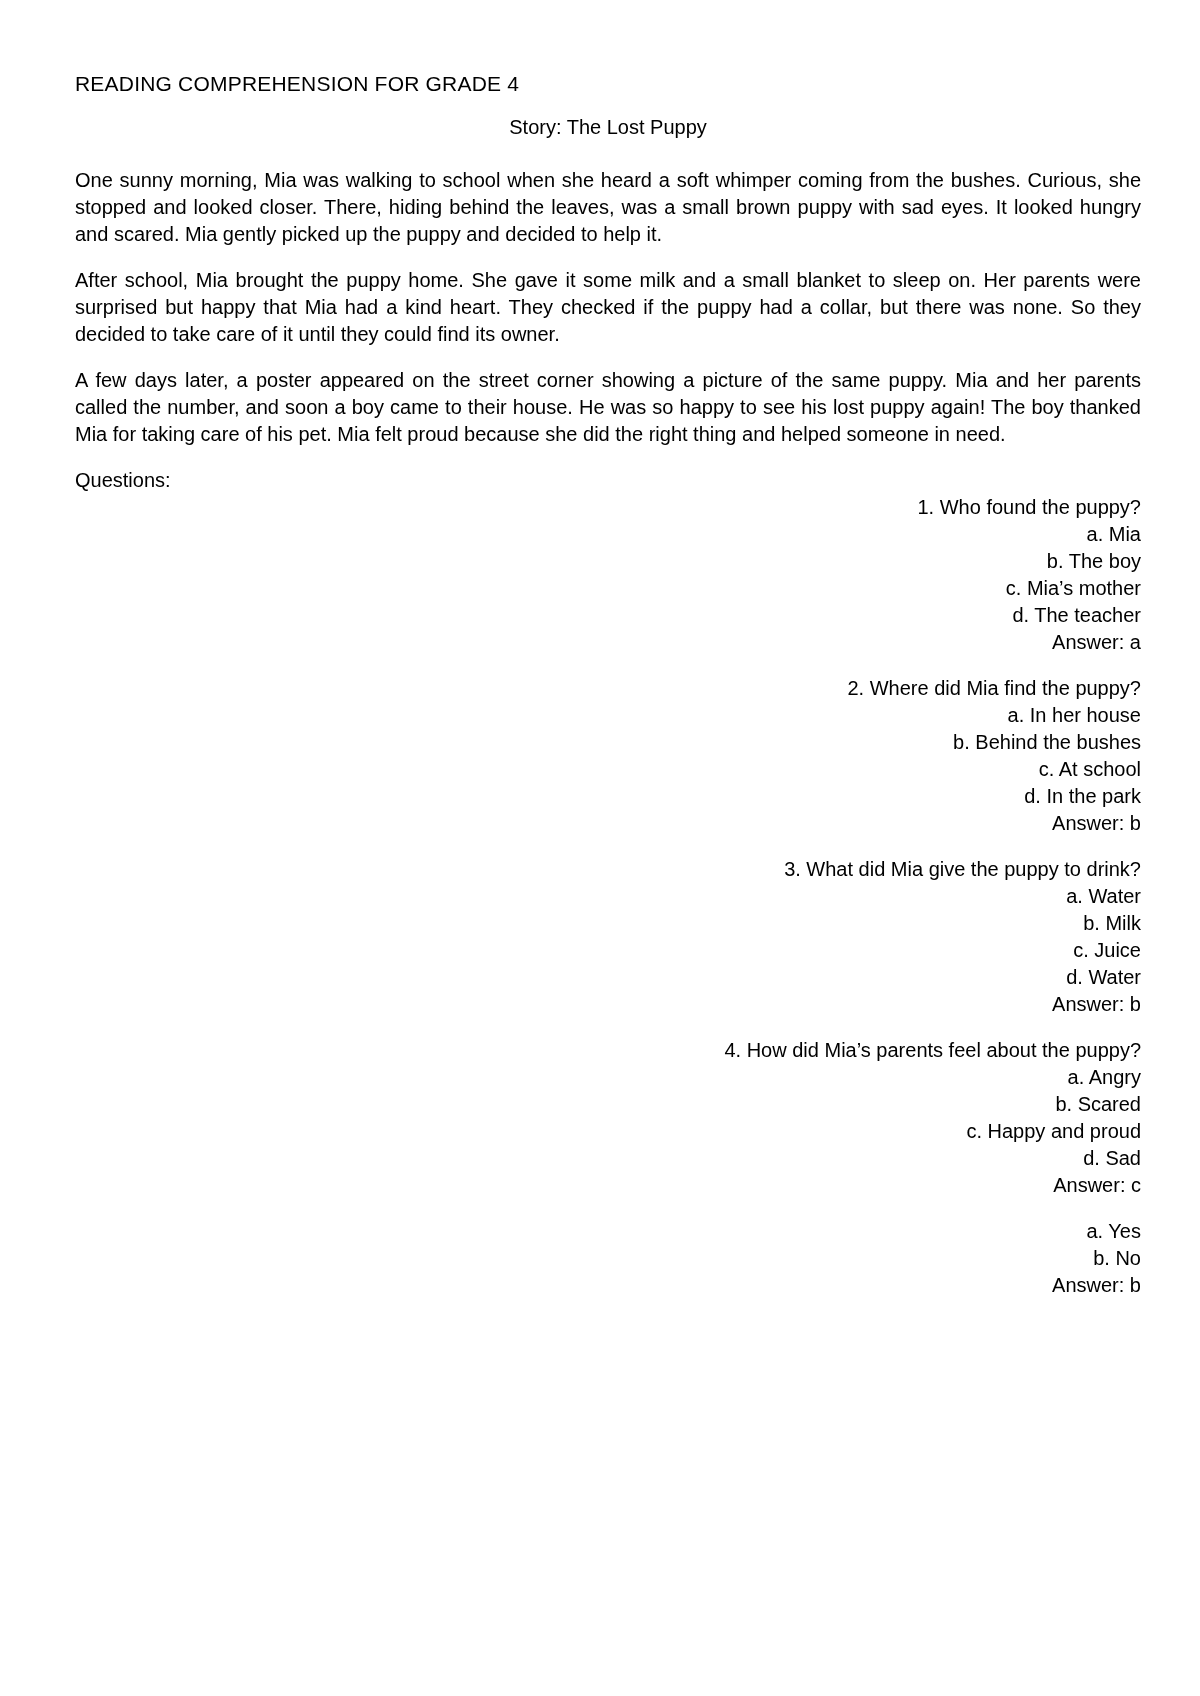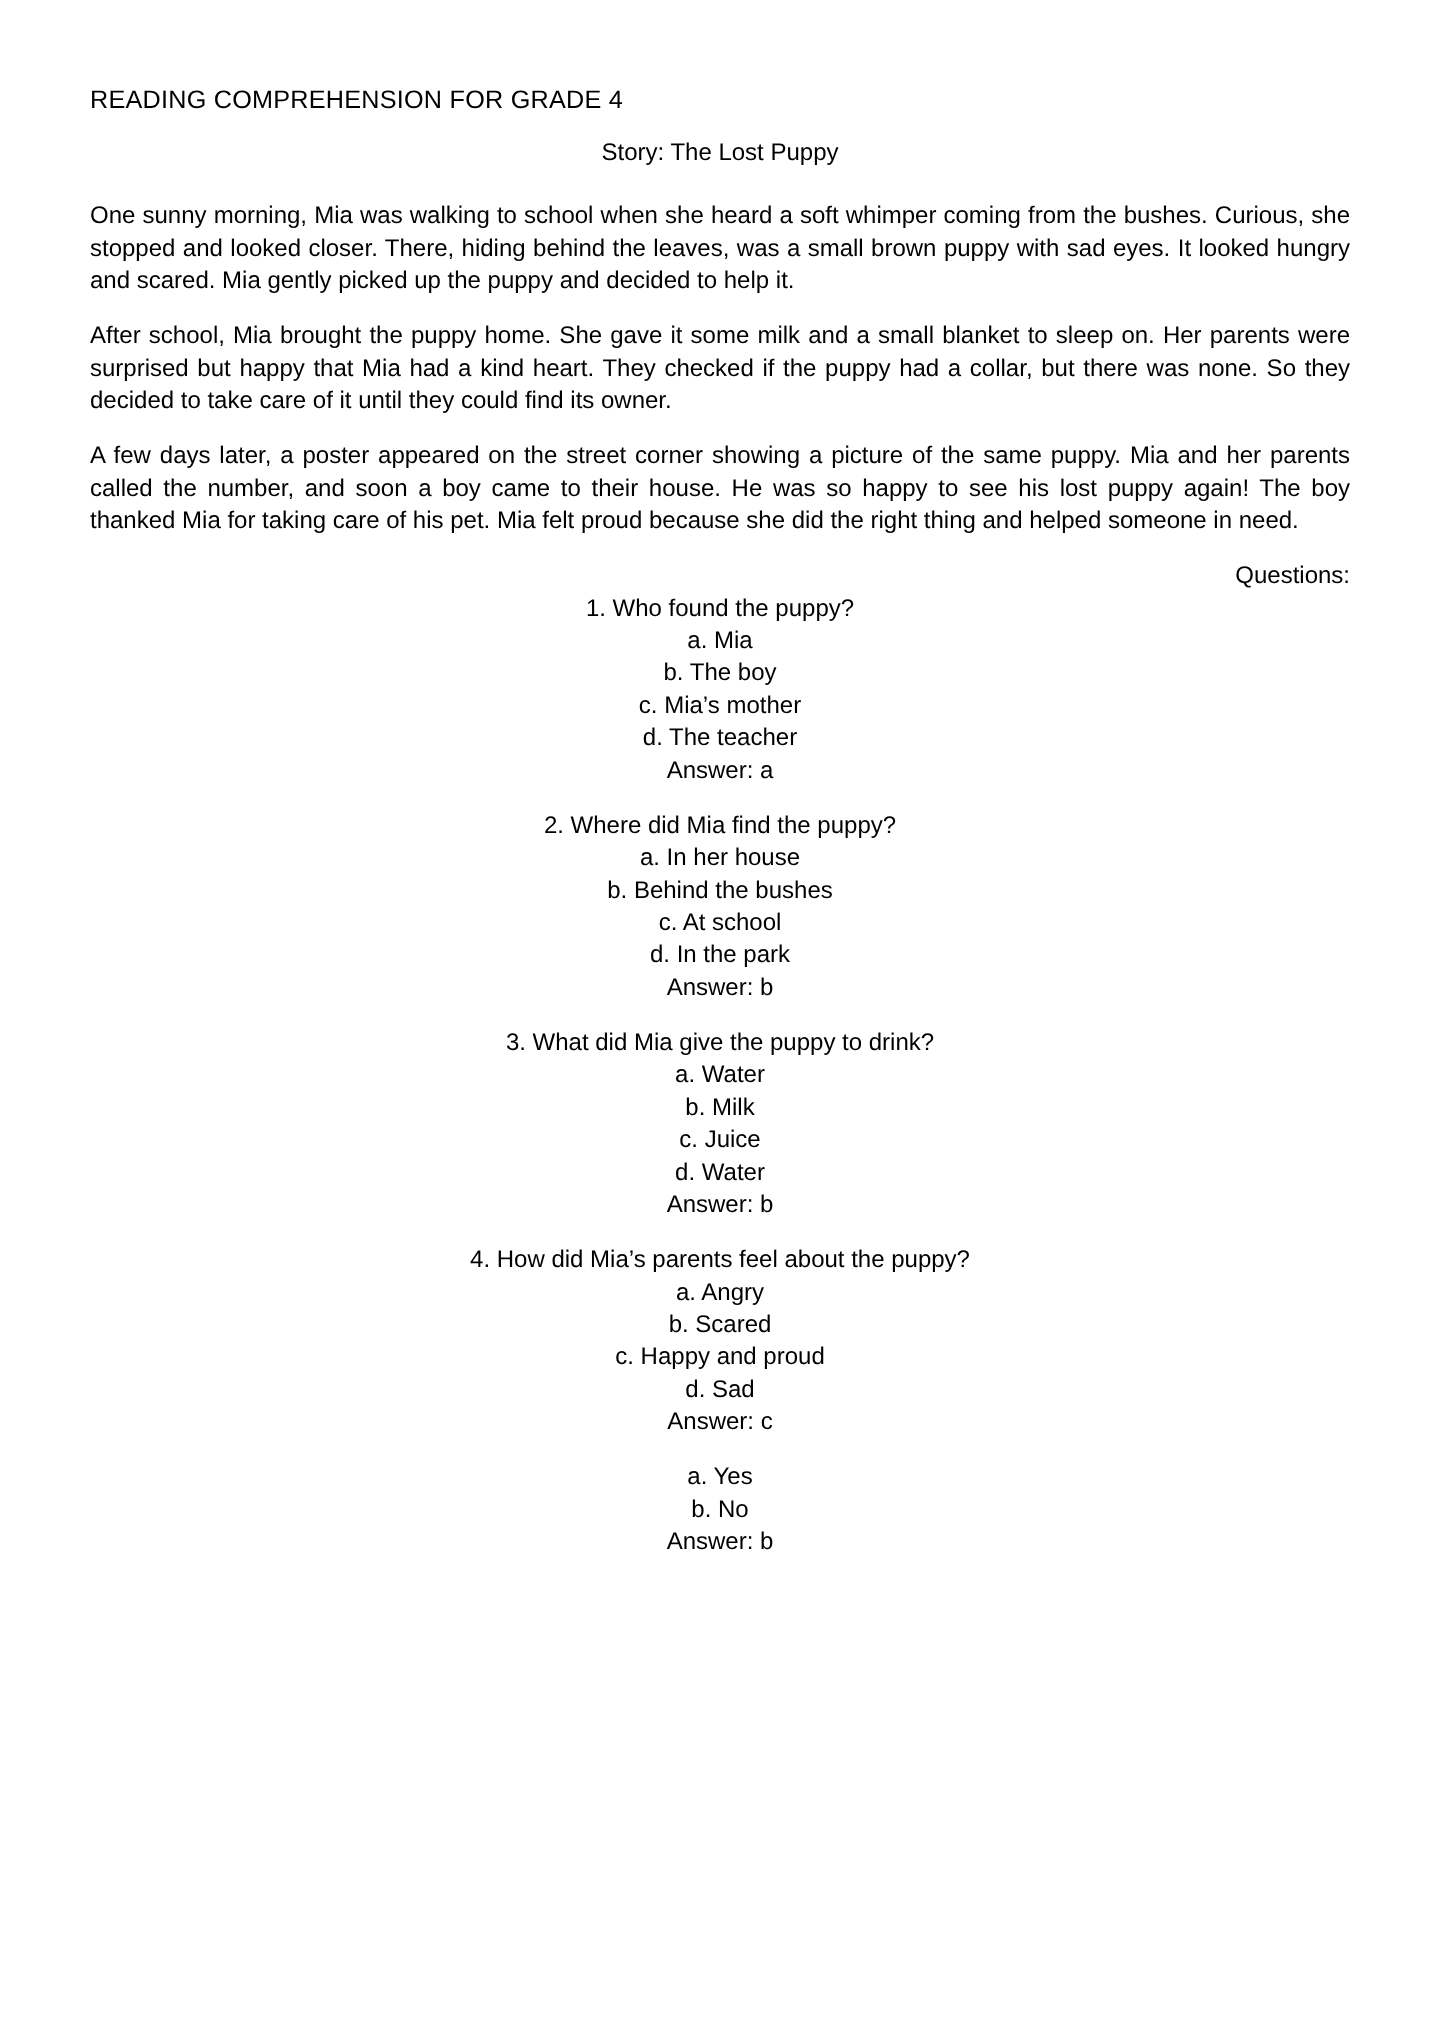--- a/index.html
+++ b/index.html
@@ -11,21 +11,21 @@
     width: 1200px;
     height: 1696px;
     font-family: "Liberation Sans", "DejaVu Sans", sans-serif;
     color: #000000;
     overflow: hidden;
   }
   .page {
     box-sizing: border-box;
     width: 1200px;
     height: 1696px;
-    padding: 70px 75px 40px 75px;
+    padding: 70px 59px 40px 75px;
     background: #ffffff;
   }
   .doc-heading {
     font-size: 21px;
     line-height: 27px;
     font-weight: 400;
     letter-spacing: 0.2px;
     margin: 0 0 15px 0;
     text-align: left;
   }
@@ -40,29 +40,28 @@
     font-size: 20px;
     line-height: 27px;
     text-align: justify;
     text-justify: inter-word;
     margin: 0 0 19px 0;
   }
   .questions-label {
     font-size: 20px;
     line-height: 27px;
     margin: 0;
-    text-align: right;
   }
   .qblock {
     margin: 0 0 19px 0;
   }
   .qline {
     font-size: 20px;
     line-height: 27px;
-    text-align: center;
+    text-align: right;
     white-space: pre-wrap;
   }
 </style>
 </head>
 <body>
 
 <div class="page">
 
   <div class="doc-heading">READING COMPREHENSION FOR GRADE 4</div>
 

